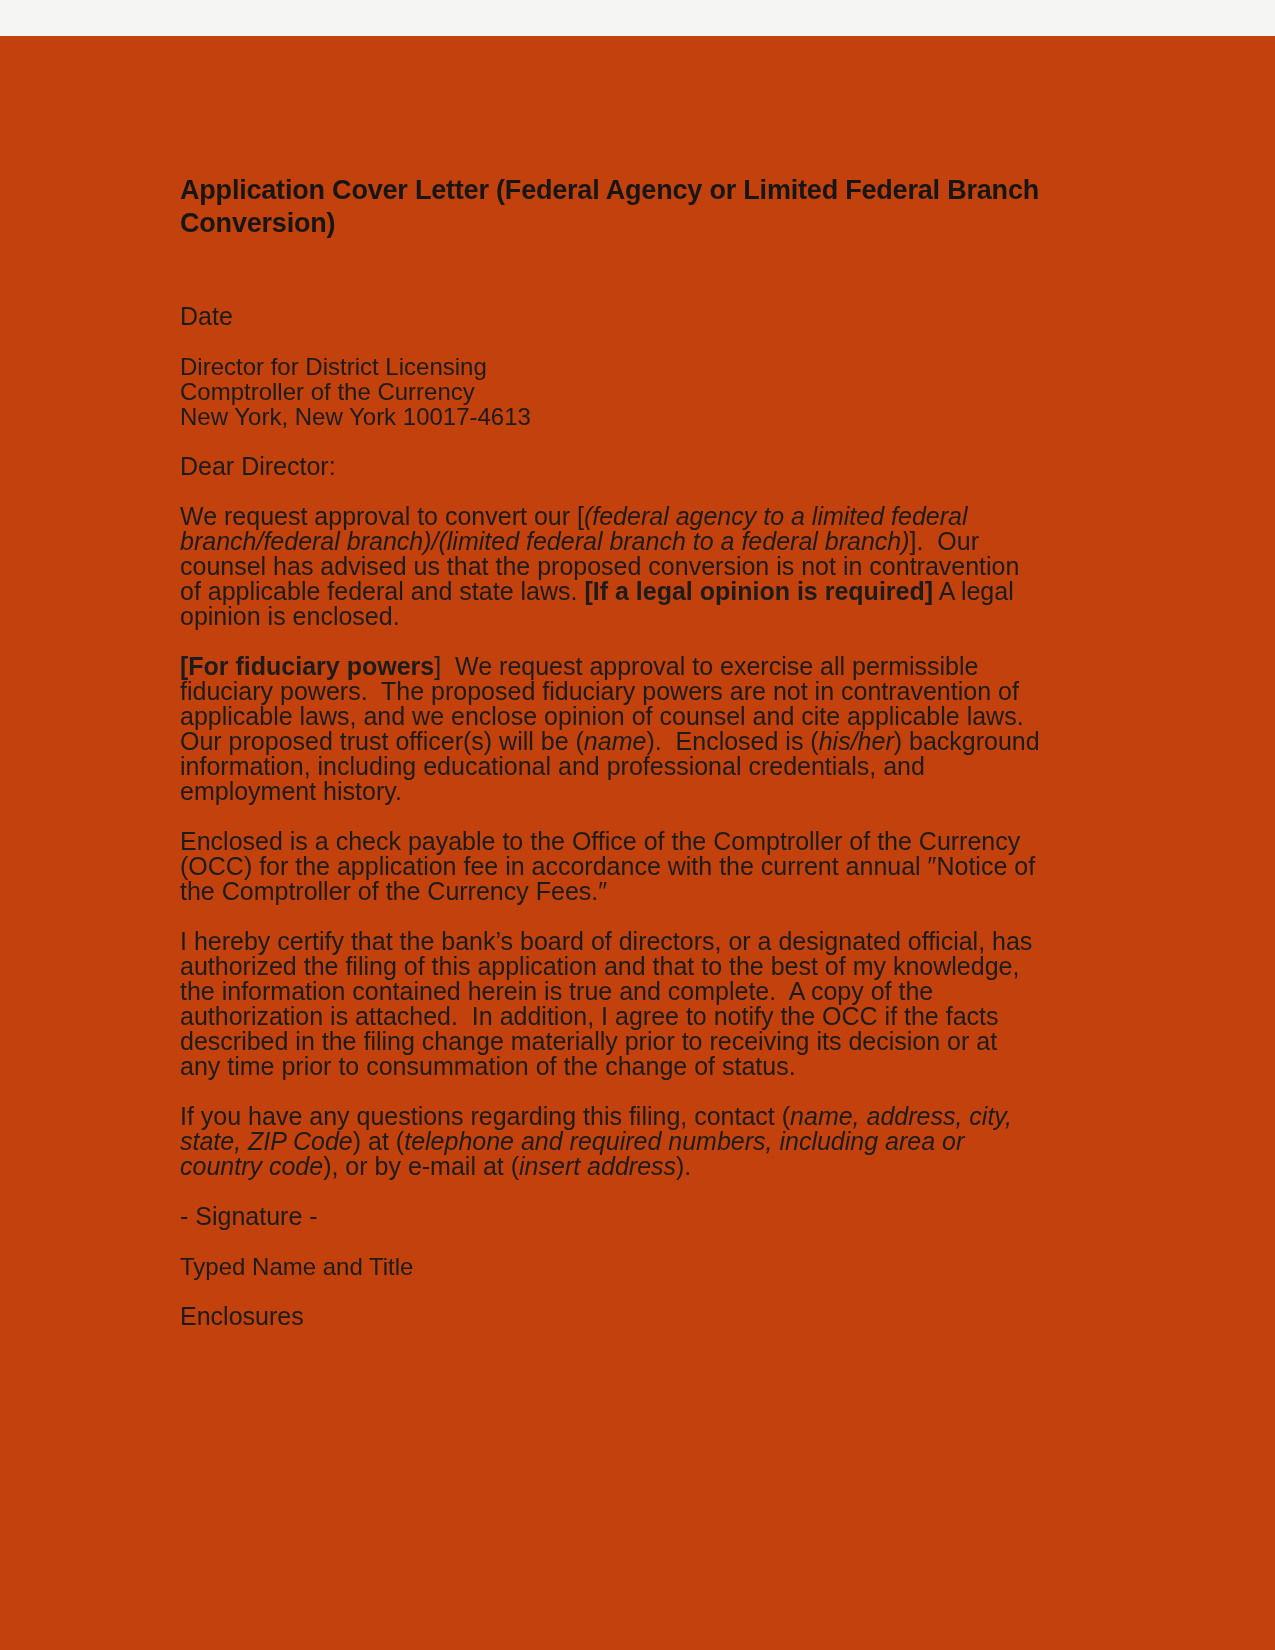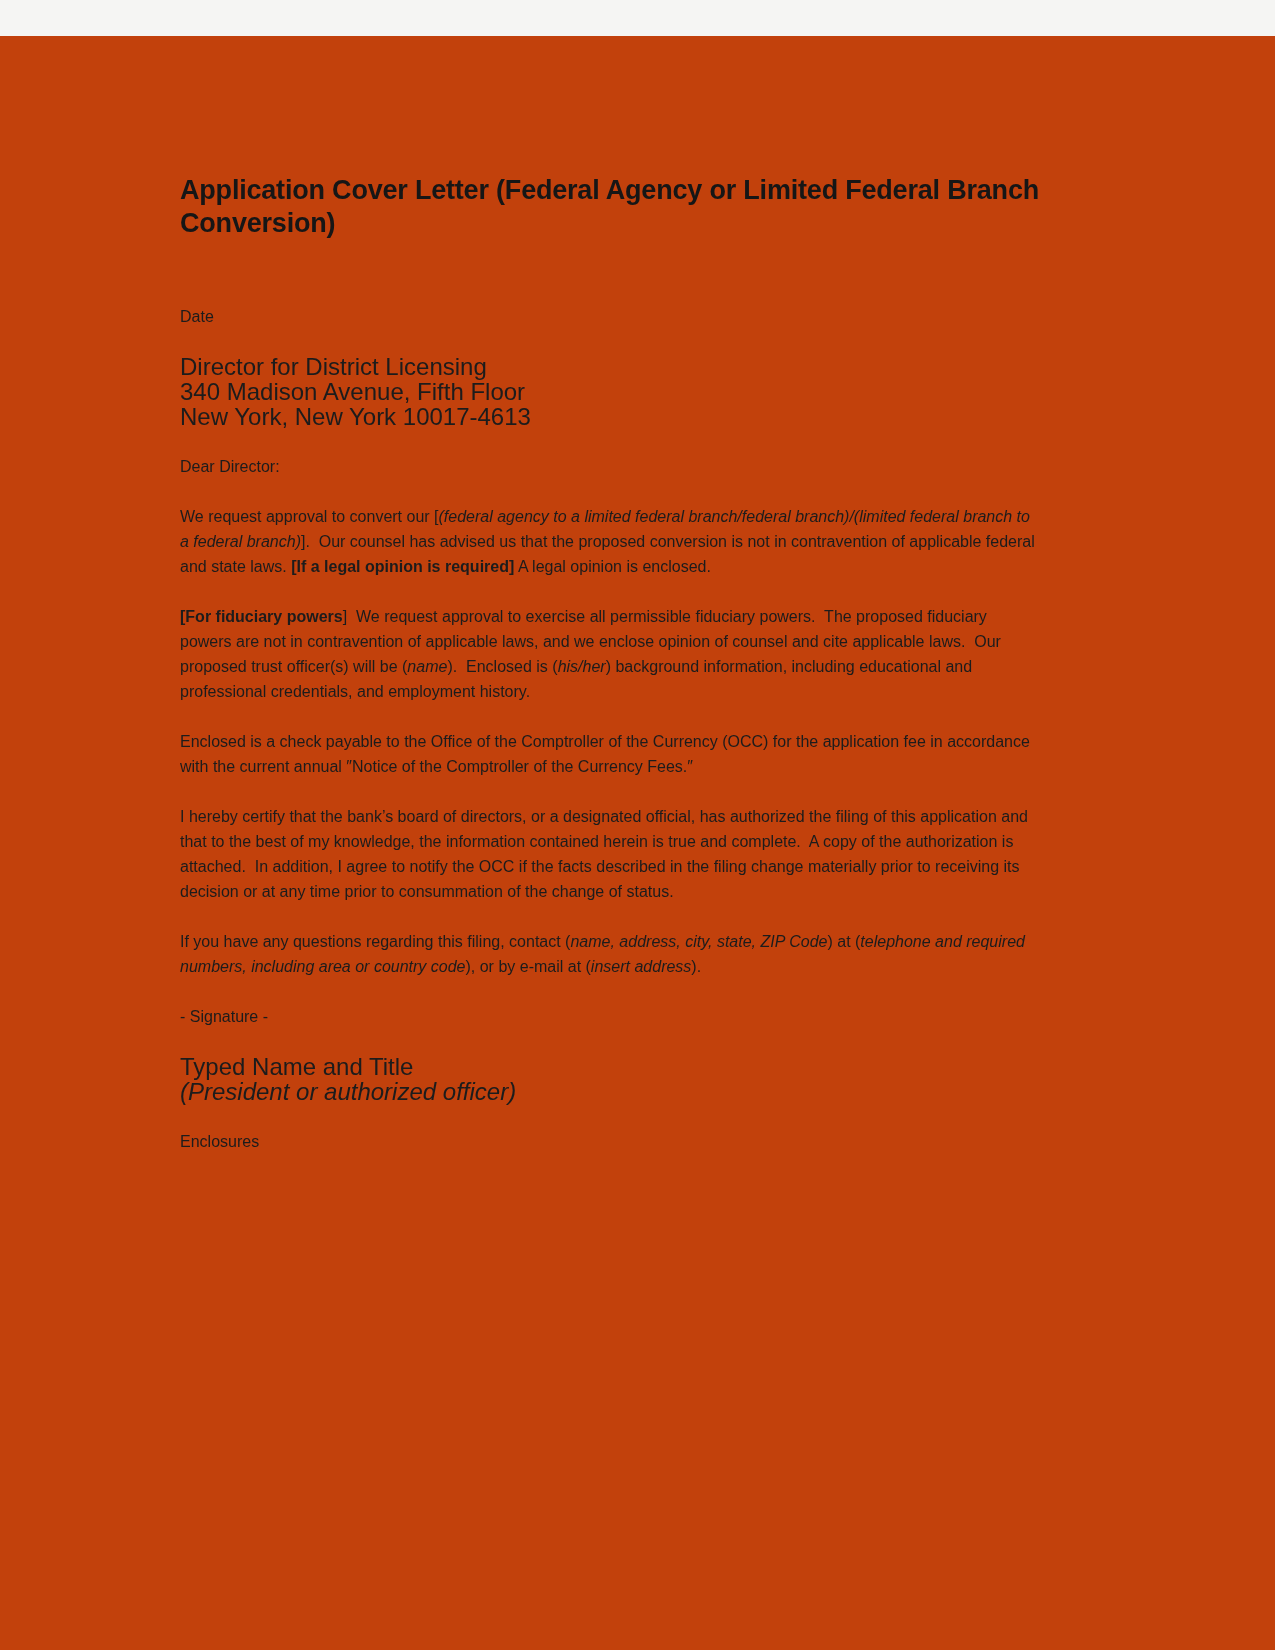--- a/index.html
+++ b/index.html
@@ -26,21 +26,21 @@
   .title {
     margin: 0 0 64px 0;
     font-size: 27px;
     font-weight: 700;
     line-height: 33px;
     letter-spacing: -0.2px;
     color: #161616;
   }
   .line, .para {
     margin: 0 0 25px 0;
-    font-size: 16px;
+    font-size: 25px;
     line-height: 25px;
     white-space: pre-wrap;
   }
   .block {
     margin: 0 0 25px 0;
   }
   .block .bline {
     font-size: 24px;
     line-height: 25px;
     white-space: pre-wrap;
@@ -54,36 +54,35 @@
 
 <div class="page">
   <div class="content">
 
     <h1 class="title">Application Cover Letter (Federal Agency or Limited Federal Branch Conversion)</h1>
 
     <p class="line">Date</p>
 
     <div class="block">
       <div class="bline">Director for District Licensing</div>
-      <div class="bline">340 Madison Avenue, Fifth Floor</div>
+      <div class="bline">Comptroller of the Currency</div>
       <div class="bline">New York, New York 10017-4613</div>
     </div>
 
     <p class="line">Dear Director:</p>
 
     <p class="para"><span>We request approval to convert our [</span><span class="i">(federal agency to a limited federal branch/federal branch)/(limited federal branch to a federal branch)</span><span>].  Our counsel has advised us that the proposed conversion is not in contravention of applicable federal and state laws. </span><span class="b">[If a legal opinion is required]</span><span> A legal opinion is enclosed.</span></p>
     <p class="para"><span class="b">[For fiduciary powers</span><span>]  We request approval to exercise all permissible fiduciary powers.  The proposed fiduciary powers are not in contravention of applicable laws, and we enclose opinion of counsel and cite applicable laws.  Our proposed trust officer(s) will be (</span><span class="i">name</span><span>).  Enclosed is (</span><span class="i">his/her</span><span>) background information, including educational and professional credentials, and employment history.</span></p>
     <p class="para"><span>Enclosed is a check payable to the Office of the Comptroller of the Currency (OCC) for the application fee in accordance with the current annual ″Notice of the Comptroller of the Currency Fees.″</span></p>
     <p class="para"><span>I hereby certify that the bank’s board of directors, or a designated official, has authorized the filing of this application and that to the best of my knowledge, the information contained herein is true and complete.  A copy of the authorization is attached.  In addition, I agree to notify the OCC if the facts described in the filing change materially prior to receiving its decision or at any time prior to consummation of the change of status.</span></p>
     <p class="para"><span>If you have any questions regarding this filing, contact (</span><span class="i">name, address, city, state, ZIP Code</span><span>) at (</span><span class="i">telephone and required numbers, including area or country code</span><span>), or by e-mail at (</span><span class="i">insert address</span><span>).</span></p>
 
 
     <p class="line">- Signature -</p>
 
     <div class="block">
       <div class="bline">Typed Name and Title</div>
-      <div class="bline i">(President or authorized officer)</div>
     </div>
 
     <p class="line">Enclosures</p>
 
   </div>
 </div>
 
 </body></html>

